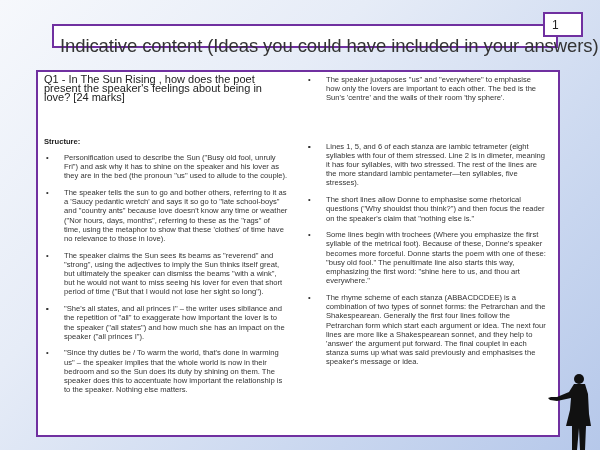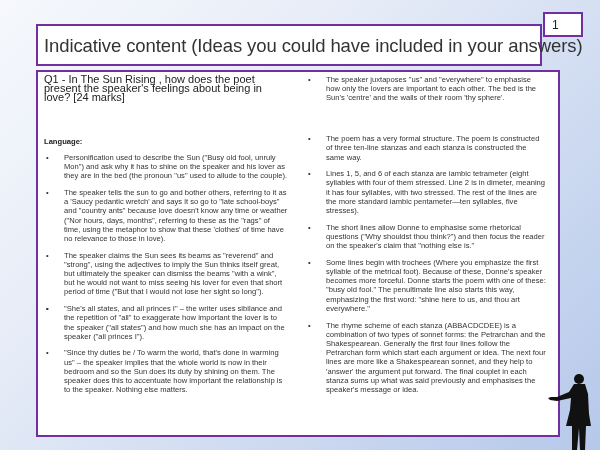--- a/index.html
+++ b/index.html
@@ -2,21 +2,21 @@
 <html><head>
 <meta charset="utf-8">
 <style>
   html, body { margin: 0; padding: 0; }
   body {
     width: 600px; height: 450px; overflow: hidden; position: relative;
     background: linear-gradient(135deg, #f6f8fc 0%, #e6ecf7 35%, #c8d6ef 75%, #b6c8ea 100%);
     font-family: "Liberation Sans", sans-serif;
   }
   .title-box {
-    position: absolute; left: 36px; top: 24px; width: 506px; height: 42px;
+    position: absolute; left: 52px; top: 24px; width: 506px; height: 24px;
     background: #fff; border: 2px solid #7030a0; box-sizing: border-box;
   }
   .title-text {
     position: absolute; left: 6px; top: 9px; font-size: 18.5px; color: #333;
     white-space: nowrap; letter-spacing: -0.1px;
   }
   .page-num {
     position: absolute; left: 543px; top: 12px; width: 40px; height: 25px;
     background: #fff; border: 2px solid #7030a0; box-sizing: border-box;
     font-size: 12px; color: #222; padding: 4px 0 0 7px;
@@ -42,38 +42,38 @@
 
 <div class="title-box">
   <div class="title-text">Indicative content (Ideas you could have included in your answers)</div>
 </div>
 <div class="page-num">1</div>
 
 <div class="content-box">
   <div class="col col-left">
     <div class="q-title">Q1 - In The Sun Rising , how does the poet present the speaker's feelings about being in love? [24  marks]</div>
     <div style="height:30px"></div>
-    <div class="heading">Language:</div>
+    <div class="heading">Structure:</div>
     <ul>
-      <li><span class="bullet">•</span><span>Personification used to describe the Sun ("Busy old fool, unruly Mon") and ask why it has to shine on the speaker and his lover as they are in the bed (the pronoun "us" used to allude to the couple).</span></li>
+      <li><span class="bullet">•</span><span>Personification used to describe the Sun ("Busy old fool, unruly Fri") and ask why it has to shine on the speaker and his lover as they are in the bed (the pronoun "us" used to allude to the couple).</span></li>
       <li><span class="bullet">•</span><span>The speaker tells the sun to go and bother others, referring to it as a 'Saucy pedantic wretch' and says it so go to "late school-boys" and "country ants" because love doesn't know any time or weather ("Nor hours, days, months", referring to these as the "rags" of time, using the metaphor to show that these 'clothes' of time have no relevance to those in love).</span></li>
       <li><span class="bullet">•</span><span>The speaker claims the Sun sees its beams as "reverend"  and "strong", using the adjectives to imply the Sun thinks itself great, but ultimately the speaker can dismiss the beams "with a wink", but he would not want to miss seeing his lover for even that short period of time ("But that I would not lose her sight so long").</span></li>
       <li><span class="bullet">•</span></li>
       <li><span class="bullet">•</span><span>"She's all states, and all princes I" – the writer uses sibilance and the repetition of "all" to exaggerate how important the lover is to the speaker ("all states") and how much she has an impact on the speaker ("all princes I").</span></li>
       <li><span class="bullet">•</span><span>"Since thy duties be / To warm the world, that's done in warming us" – the speaker implies that the whole world is now in their bedroom and so the Sun does its duty by shining on them. The speaker does this to accentuate how important the relationship is to the speaker. Nothing else matters.</span></li>
     </ul>
   </div>
 
   <div class="col col-right">
     <ul>
       <li><span class="bullet">•</span><span>The speaker juxtaposes "us" and "everywhere"  to emphasise how only the lovers are important to each other. The bed is the Sun's 'centre' and the walls of their room 'thy sphere'.</span></li>
     </ul>
     <div style="height:24px"></div>
     <ul>
-      <li><span class="bullet">•</span><span>The poem has a very formal structure. The poem is constructed of three ten-line stanzas and each stanza is constructed the same way.</span></li>
+      <li><span class="bullet">•</span></li>
       <li><span class="bullet">•</span><span>Lines 1, 5, and 6 of each stanza are iambic tetrameter (eight syllables with four of them stressed. Line 2 is in dimeter, meaning it has four syllables, with two stressed. The rest of the lines are the more standard iambic pentameter—ten syllables, five stresses).</span></li>
       <li><span class="bullet">•</span><span>The short lines allow Donne to emphasise some rhetorical questions ("Why shouldst thou think?") and then focus the reader on the speaker's claim that "nothing else is."</span></li>
       <li><span class="bullet">•</span><span>Some lines begin with trochees (Where you emphasize the first syllable of the metrical foot). Because of these,  Donne's speaker becomes more forceful. Donne starts the poem  with one of these: "busy old fool." The penultimate line also starts this way, emphasizing the first word: "shine here to us, and thou art everywhere."</span></li>
       <li><span class="bullet">•</span><span>The rhyme scheme of each stanza (ABBACDCDEE)  is a combination of two types of sonnet forms: the Petrarchan and the Shakespearean. Generally the first four lines follow the Petrarchan form which start each argument or idea. The next four lines are more like a Shakespearean sonnet, and they help to 'answer' the argument put forward. The  final couplet in each stanza sums up what was said previously and emphasises the speaker's message or idea.</span></li>
     </ul>
   </div>
 </div>
 
 <svg class="figure" width="55" height="80" viewBox="0 0 55 80">
   <g fill="#111">

